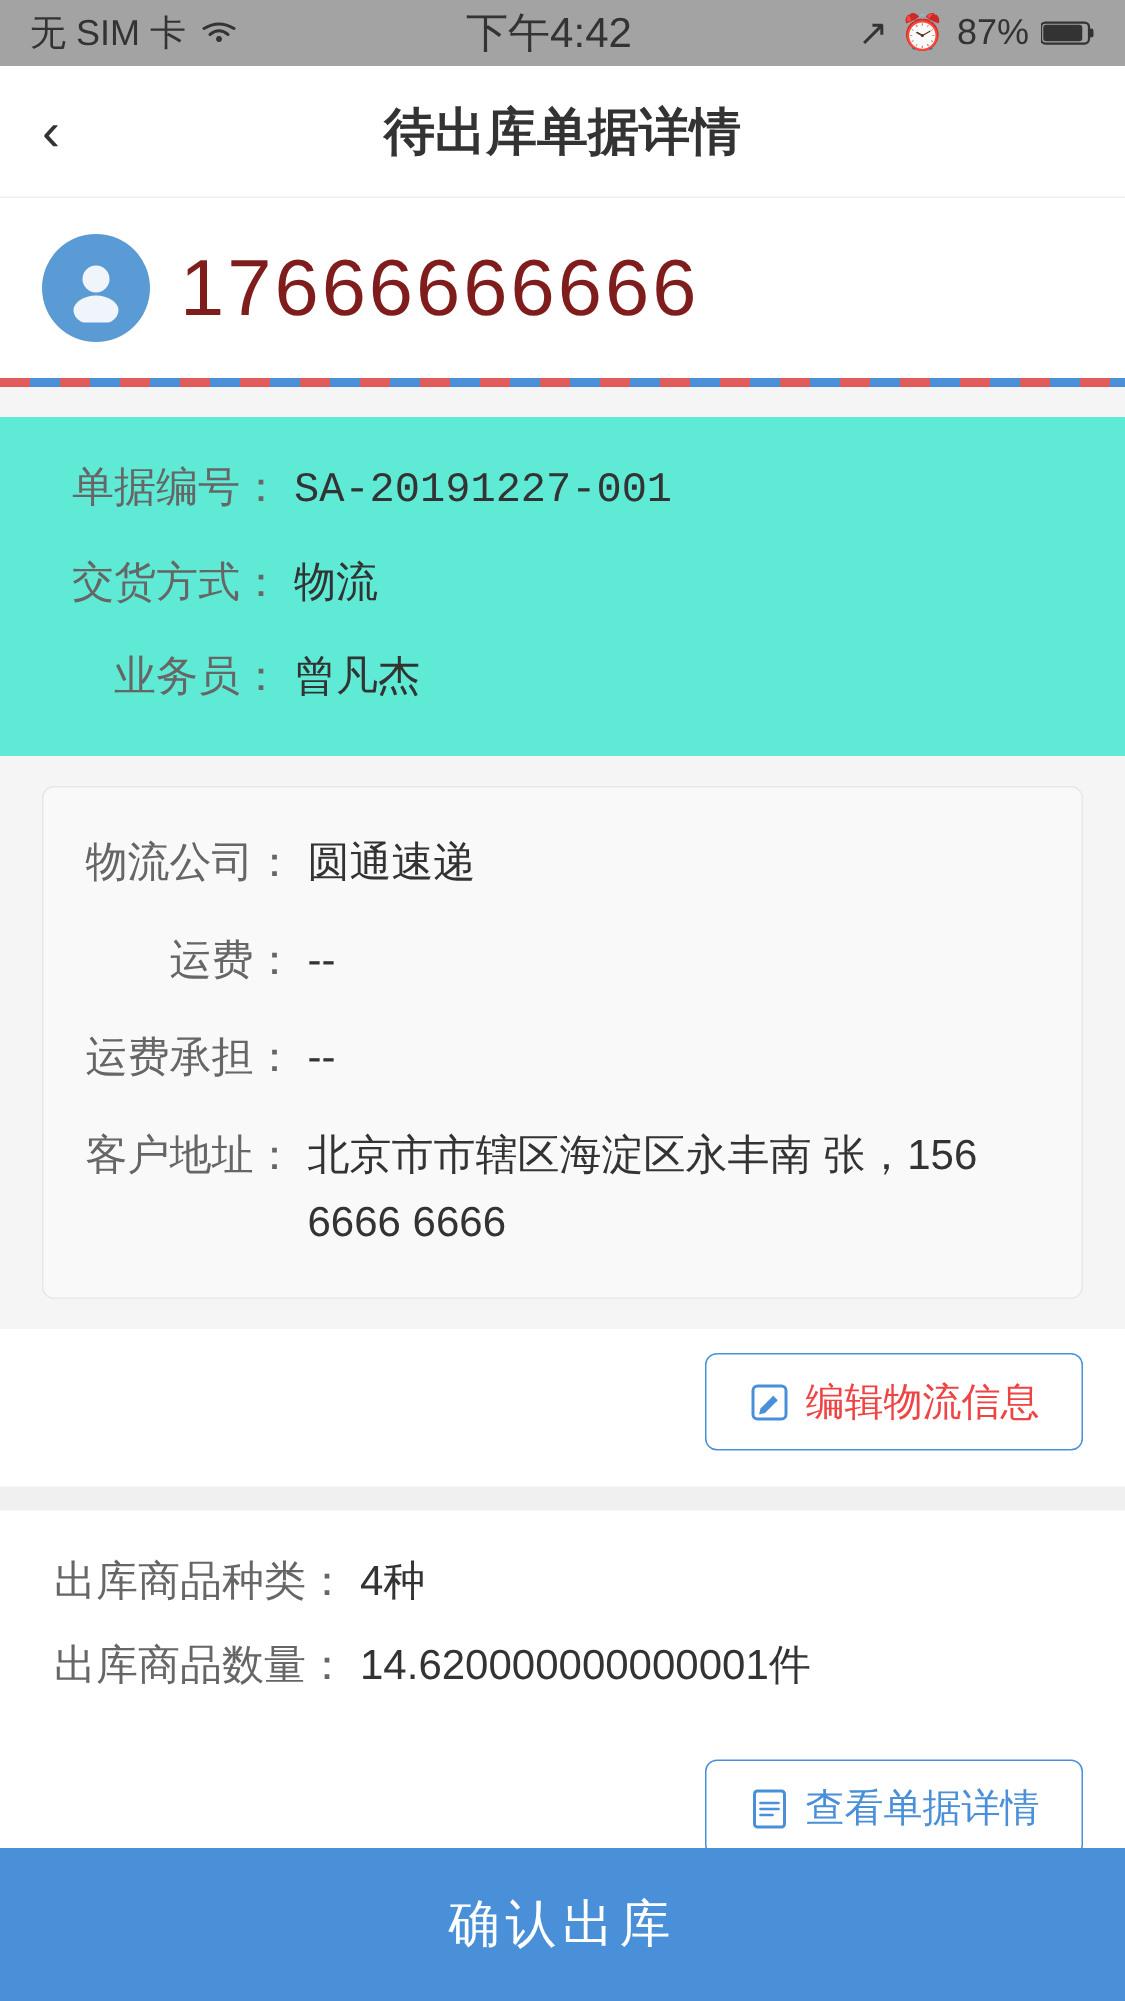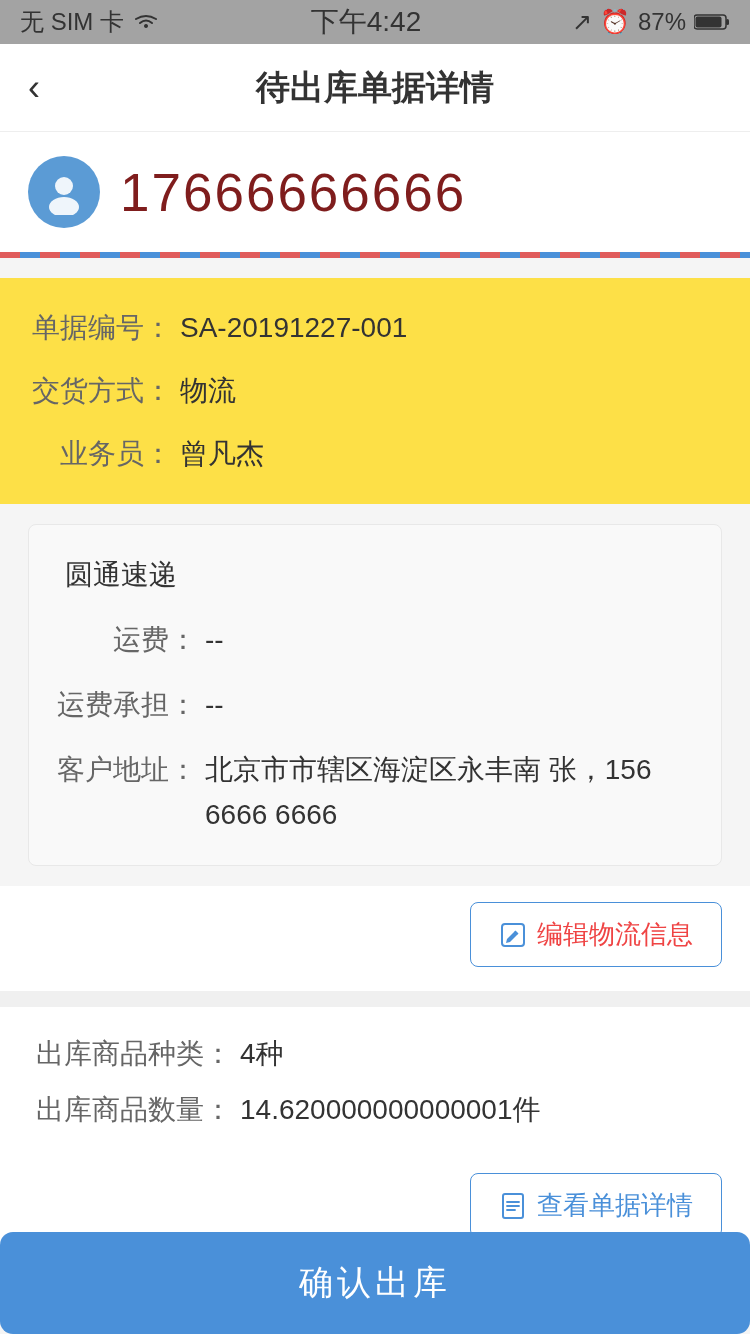--- a/index.html
+++ b/index.html
@@ -85,23 +85,24 @@
       height: 6px;
       background: repeating-linear-gradient(
         90deg,
         #e05c5c 0px, #e05c5c 20px,
         #4a90d9 20px, #4a90d9 40px
       );
     }
 
     
     .info-card {
-      background: #fde047;
+      background: #5eead4;
       margin: 20px 0 0 0;
-      padding: 28px 32px;
+      padding: 28px 48px;
+      font-family: Liberation Mono, monospace;
     }
     .info-row {
       display: flex;
       align-items: flex-start;
       margin-bottom: 18px;
       font-size: 28px;
     }
     .info-row:last-child { margin-bottom: 0; }
     .info-label {
       color: #666;
@@ -234,21 +235,20 @@
     
     .confirm-btn-container {
       position: fixed;
       bottom: 0;
       width: 750px;
       background: #4a90d9;
       padding: 28px 0;
       display: flex;
       justify-content: center;
       align-items: center;
-      border-radius: 13px;
     }
     .confirm-btn {
       color: #fff;
       font-size: 34px;
       font-weight: 500;
       letter-spacing: 4px;
       cursor: pointer;
     }
 
     
@@ -310,20 +310,21 @@
       <span class="info-value">物流</span>
     </div>
     <div class="info-row">
       <span class="info-label">业务员：</span>
       <span class="info-value">曾凡杰</span>
     </div>
   </div>
 
   <div class="logistics-card">
     <div class="logistics-row">
+      <span class="logistics-label">物流公司：</span>
       <span class="logistics-value">圆通速递</span>
     </div>
     <div class="logistics-row">
       <span class="logistics-label">运费：</span>
       <span class="logistics-value">--</span>
     </div>
     <div class="logistics-row">
       <span class="logistics-label">运费承担：</span>
       <span class="logistics-value">--</span>
     </div>

